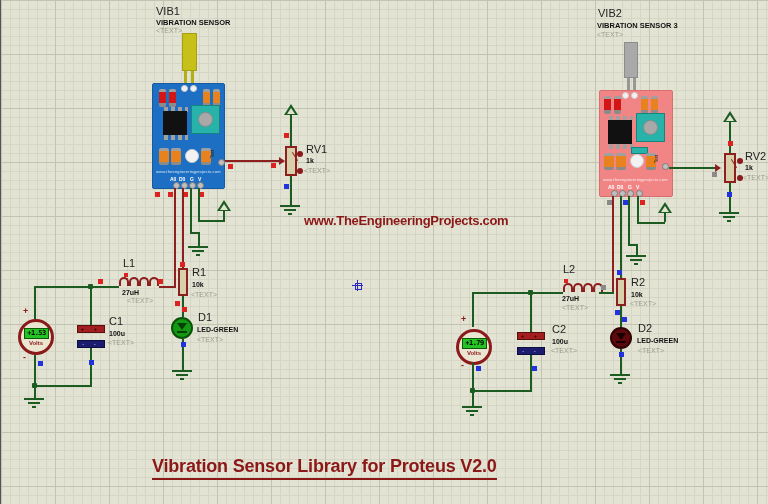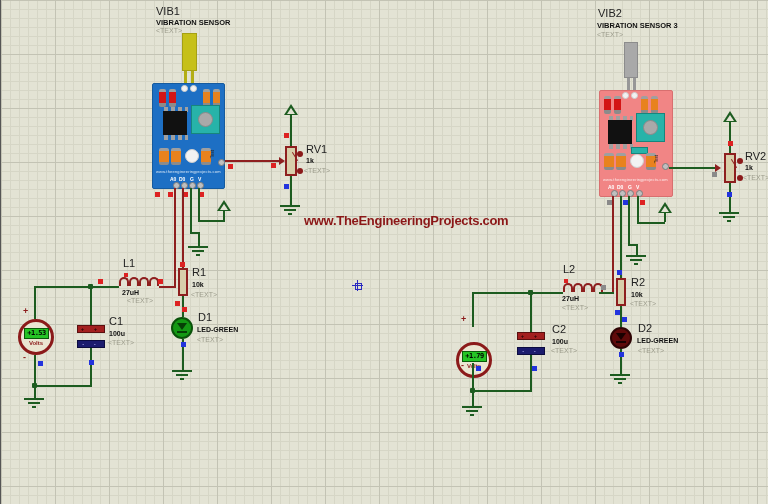--- a/index.html
+++ b/index.html
@@ -91,20 +91,21 @@
   .xhair .v{left:5px;top:0;width:1px;height:11px;}
   .xhair .c{left:3px;top:3px;width:5px;height:5px;background:transparent;border:1px solid #2a2ac0;}
   .senbody{box-sizing:border-box;}
 </style>
 </head>
 <body>
 
 <div id="canvas">
 
   <div class="abs watermark" style="left:303px;top:213px;">www.TheEngineeringProjects.com</div>
+  <div class="abs pagetitle" style="left:151px;top:456px;">Vibration Sensor Library for Proteus V2.0</div>
   <div class="abs xhair" style="left:351px;top:280px;">
       <i class="h"></i>
       <i class="v"></i>
       <i class="c"></i>
     </div>
 
   <div class="abs lref" style="left:155px;top:5px;">VIB1</div>
   <div class="abs lname" style="left:155px;top:18px;">VIBRATION SENSOR</div>
   <div class="abs ltxt" style="left:155px;top:27px;">&lt;TEXT&gt;</div>
 
@@ -365,21 +366,21 @@
   <div class="abs capp" style="left:516px;top:332px;width:28px;height:8px;">+ +</div>
   <div class="abs capn" style="left:516px;top:347px;width:28px;height:8px;">- -</div>
   <div class="abs wg" style="left:529px;top:355px;width:2px;height:36px;"></div>
   <div class="abs sqb" style="left:531px;top:366px;"></div>
   <div class="abs lref" style="left:551px;top:323px;">C2</div>
   <div class="abs lval" style="left:551px;top:338px;">100u</div>
   <div class="abs ltxt" style="left:550px;top:347px;">&lt;TEXT&gt;</div>
 
   <div class="abs vsign" style="left:460px;top:314px;">+</div>
   <div class="abs wg" style="left:471px;top:293px;width:2px;height:34px;"></div>
-  <div class="abs meter" style="left:455px;top:342px;">
+  <div class="abs meter" style="left:455px;top:329px;">
     <div class="vdisp">+1.79</div>
     <div class="vunit">Volts</div>
   </div>
   <div class="abs vsign" style="left:460px;top:360px;">-</div>
   <div class="abs wg" style="left:471px;top:363px;width:2px;height:28px;"></div>
   <div class="abs sqb" style="left:475px;top:366px;"></div>
   <div class="abs wg" style="left:471px;top:390px;width:60px;height:2px;"></div>
   <div class="abs jdot" style="left:469px;top:388px;"></div>
   <div class="abs wg" style="left:471px;top:392px;width:2px;height:14px;"></div>
   <div class="abs gnd" style="left:461px;top:406px;">

